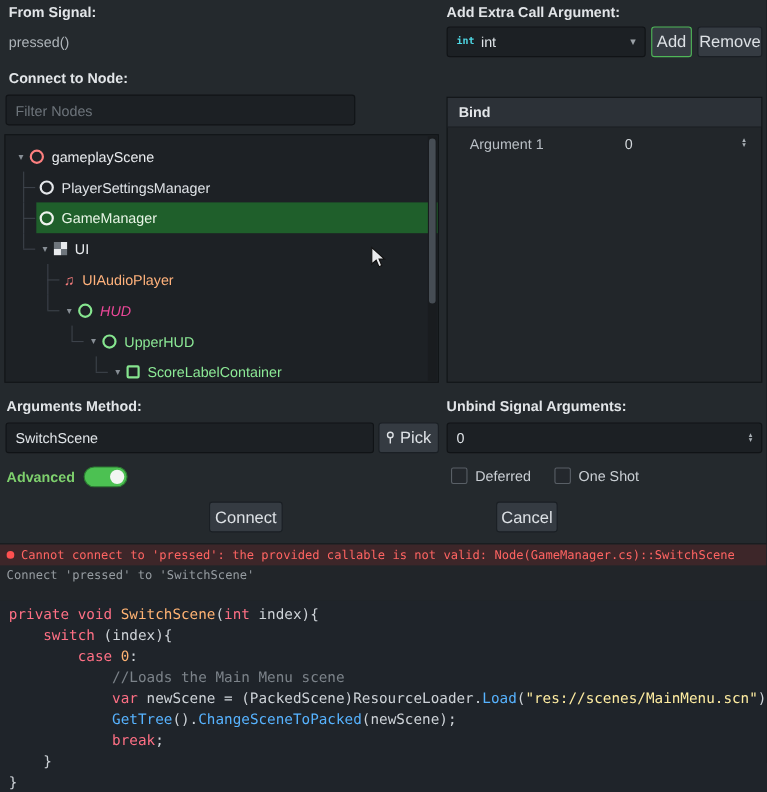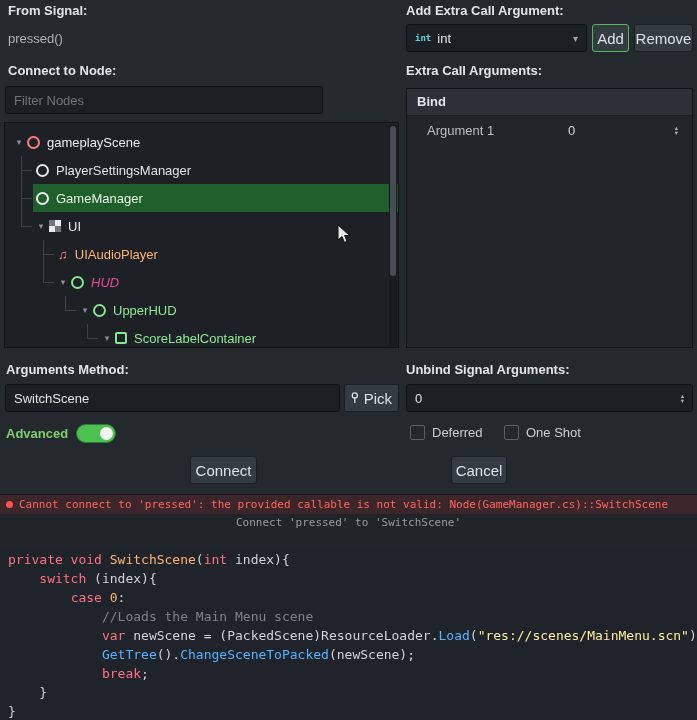--- a/index.html
+++ b/index.html
@@ -89,21 +89,21 @@
                  box-sizing:border-box;margin-right:7px;flex:0 0 auto;}
   .checkbox .cb-label{color:#c9ced3;}
   .cb-deferred{left:410px;top:425px;}
   .cb-oneshot{left:504px;top:425px;}
 
   .connect-btn{left:190px;top:456px;width:67px;height:28px;}
   .cancel-btn{left:451px;top:456px;width:56px;height:28px;}
 
   
   .log{position:absolute;left:0;top:494px;width:697px;height:52px;background:#212529;
-       border-top:1px solid #15181c;font-family:"DejaVu Sans Mono",monospace;font-size:11px;text-align:center;}
+       border-top:1px solid #15181c;font-family:"DejaVu Sans Mono",monospace;font-size:11px;}
   .log-error{background:#3d2629;color:#ff6462;padding:3px 6px;white-space:nowrap;display:flex;align-items:center;}
   .err-dot{display:inline-block;width:7px;height:7px;border-radius:50%;background:#ff5050;margin-right:6px;flex:0 0 auto;}
   .log-info{color:#969ca1;padding:2px 6px;white-space:nowrap;}
 
   
   .code{position:absolute;left:0;top:546px;width:697px;bottom:0;background:#1f242a;
         font-family:"DejaVu Sans Mono",monospace;font-size:13px;line-height:19px;
         padding:4px 0 0 8px;box-sizing:border-box;}
   .code-line{white-space:pre;}
   .c-pl{color:#ced3d8;}
@@ -221,21 +221,20 @@
             <span class="icon-square" style="border-color: rgb(134, 229, 143);"></span>
             <span class="tree-label" style="color: rgb(140, 233, 150);">ScoreLabelContainer</span>
           </div>
         </div>
       </div>
     <div class="scrollbar">
         <div class="thumb"></div>
       </div>
   </div>
 
-  <div class="lbl extra-args-label">Extra Call Arguments:</div>
   <div class="bind-panel">
     <div class="bind-header">Bind</div>
     <div id="bind-rows">
         <div class="arg-row">
           <span class="arg-name">Argument 1</span>
           <div class="arg-value-box">
             <span>0</span>
             <span class="spin-arrows">
               <span>▴</span>
               <span>▾</span>

